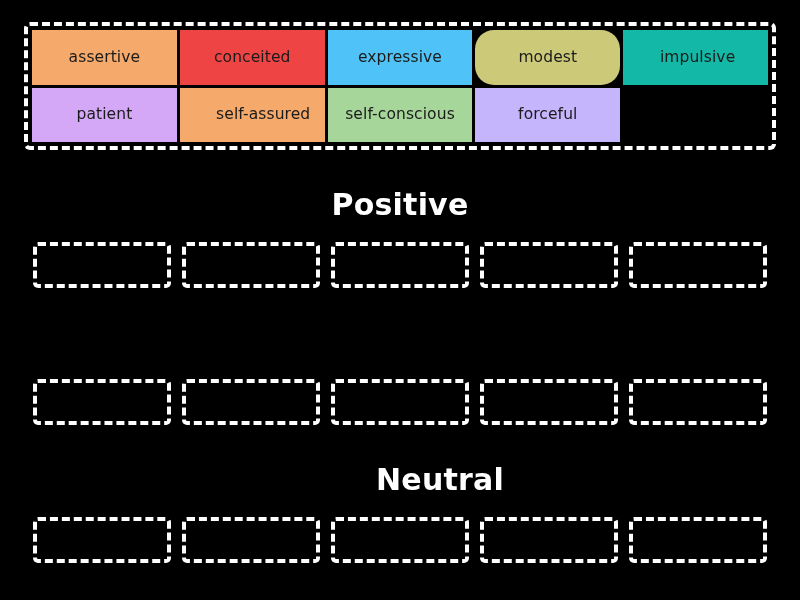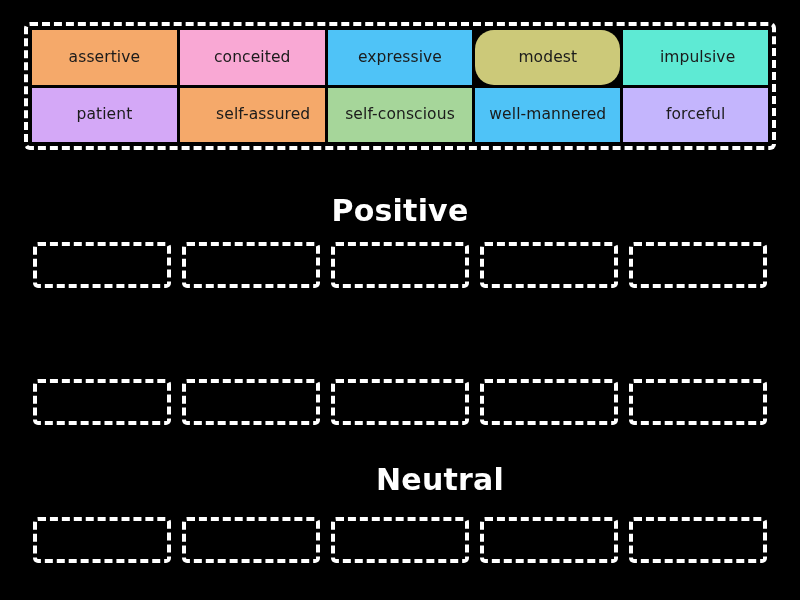--- a/index.html
+++ b/index.html
@@ -61,21 +61,21 @@
   .category-title {
     position: absolute;
     left: 0;
     width: 800px;
     text-align: center;
     color: #ffffff;
     font-size: 30px;
     font-weight: bold;
     letter-spacing: 0.2px;
   }
-  #title-positive { top: 193px; }
+  #title-positive { top: 187px; }
   #title-negative { top: 324px; }
   #title-neutral  { top: 462px; padding-left: 40px; }
 
   
   .dropzone-row {
     position: absolute;
     left: 33px;
     width: 734px;
     height: 46px;
     display: grid;
@@ -95,28 +95,27 @@
   }
 </style>
 </head>
 <body style="background-color: rgb(0, 0, 0);">
 
 <div class="stage">
 
   <div class="word-bank">
     <div class="bank-grid">
       <div class="tile" style="background-color: rgb(245, 169, 106);">assertive</div>
-      <div class="tile" style="background-color: #f9a8d4;">conceited</div>
+      <div class="tile" style="background-color: #ef4444;">conceited</div>
       <div class="tile" style="background-color: rgb(79, 195, 247);">expressive</div>
       <div class="tile" style="background-color: rgb(204, 201, 121); border-radius: 19px;">modest</div>
-      <div class="tile" style="background-color: #5eead4; padding-left: 7px;">impulsive</div>
+      <div class="tile" style="background-color: #14b8a6; padding-left: 7px;">impulsive</div>
       <div class="tile" style="background-color: rgb(212, 168, 247);">patient</div>
       <div class="tile" style="background-color: rgb(245, 169, 106); padding-left: 25px;">self-assured</div>
       <div class="tile" style="background-color: rgb(166, 214, 154); text-align: center;">self-conscious</div>
-      <div class="tile" style="background-color: rgb(79, 195, 247);">well-mannered</div>
       <div class="tile" style="background-color: #c4b5fd;">forceful</div>
     </div>
   </div>
 
   <div class="category-title" id="title-positive">Positive</div>
   <div class="dropzone-row" id="row-positive">
     <div class="dropzone"></div>
     <div class="dropzone"></div>
     <div class="dropzone"></div>
     <div class="dropzone"></div>

